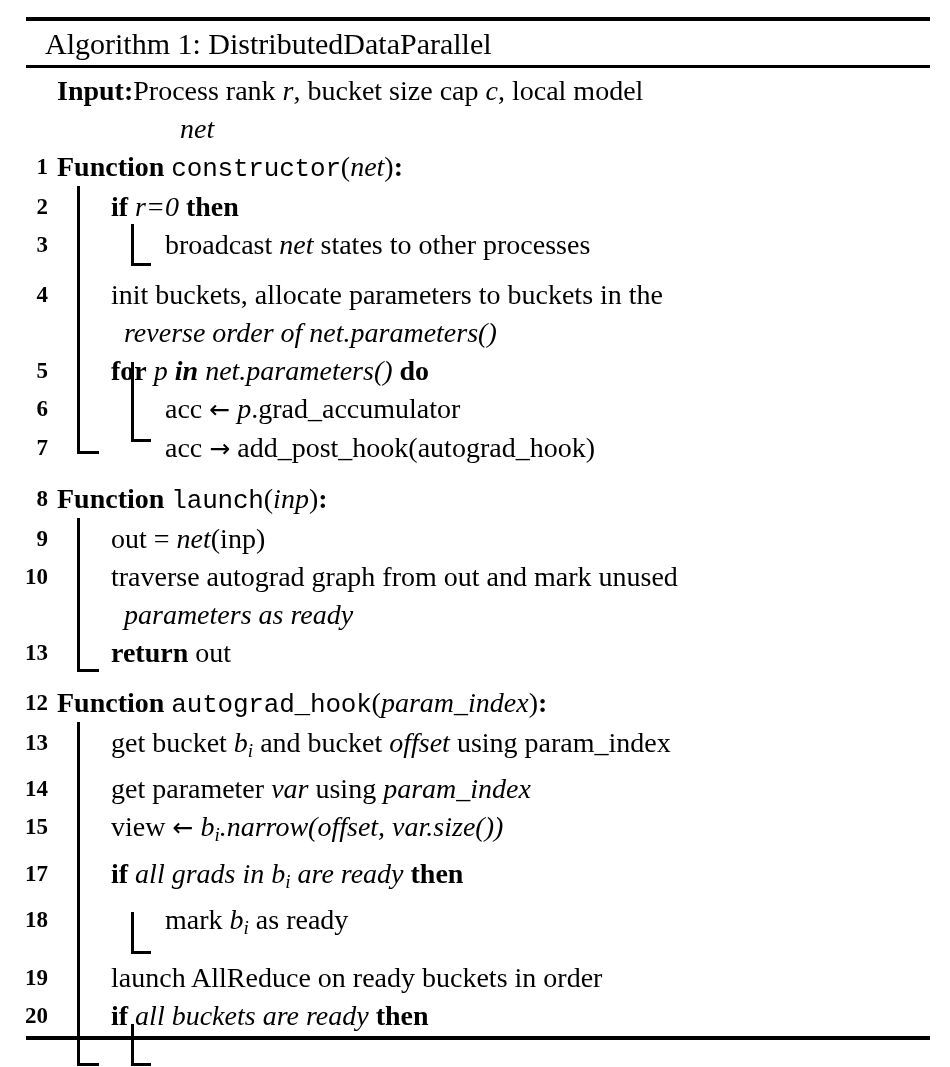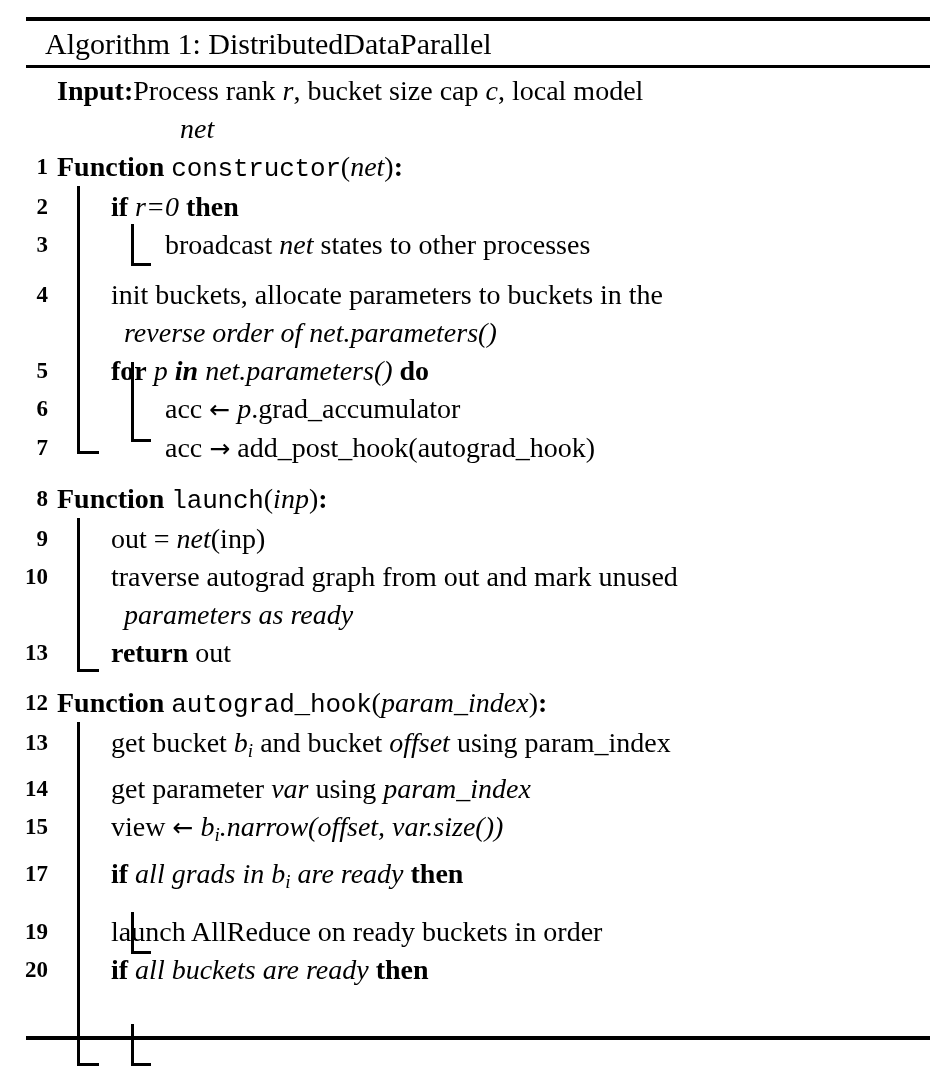--- a/index.html
+++ b/index.html
@@ -256,20 +256,24 @@
         <span class="lineno">15</span>
         <div class="content ind1"><span>view </span><span class="arrow">←</span><span class="it"> b</span><span class="sub">i</span><span class="it">.narrow(offset, var.size())</span></div>
       </div>
 
 
       <div class="row">
         <span class="lineno">17</span>
         <div class="content ind1"><span class="kw">if</span> <span class="it">all grads in b</span><span class="sub">i</span><span class="it"> are ready</span> <span class="kw">then</span></div>
       </div>
 
+      <div class="row">
+        <span class="lineno">18</span>
+        <div class="content ind2"><span>mark </span><span class="it">b</span><span class="sub">i</span><span> as ready</span></div>
+      </div>
 
       <div class="spacer-sm"></div>
 
       <div class="row">
         <span class="lineno">19</span>
         <div class="content ind1">launch AllReduce on ready buckets in order</div>
       </div>
 
       <div class="row">
         <span class="lineno">20</span>

